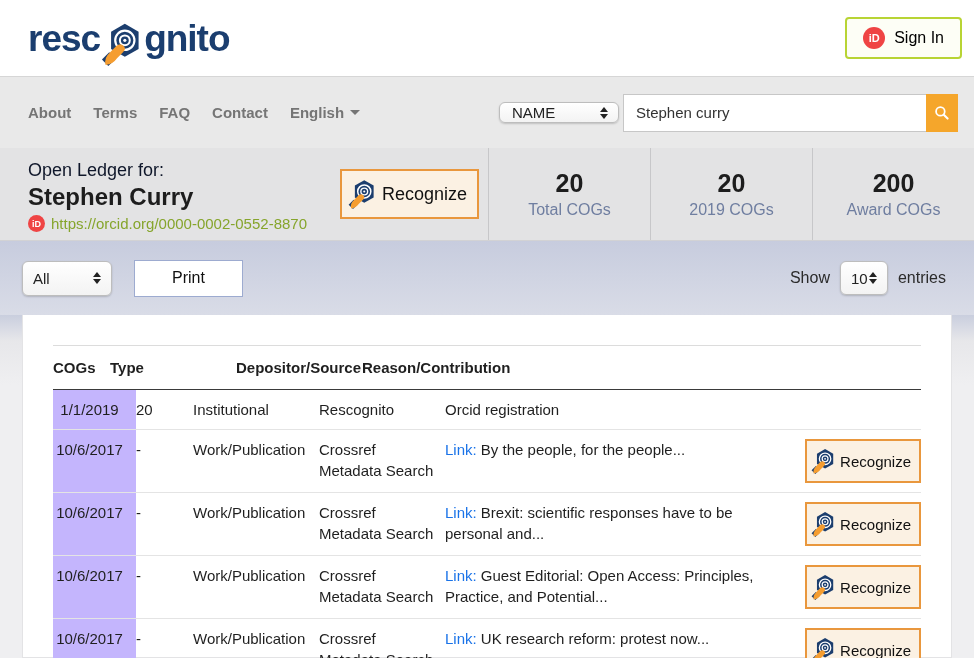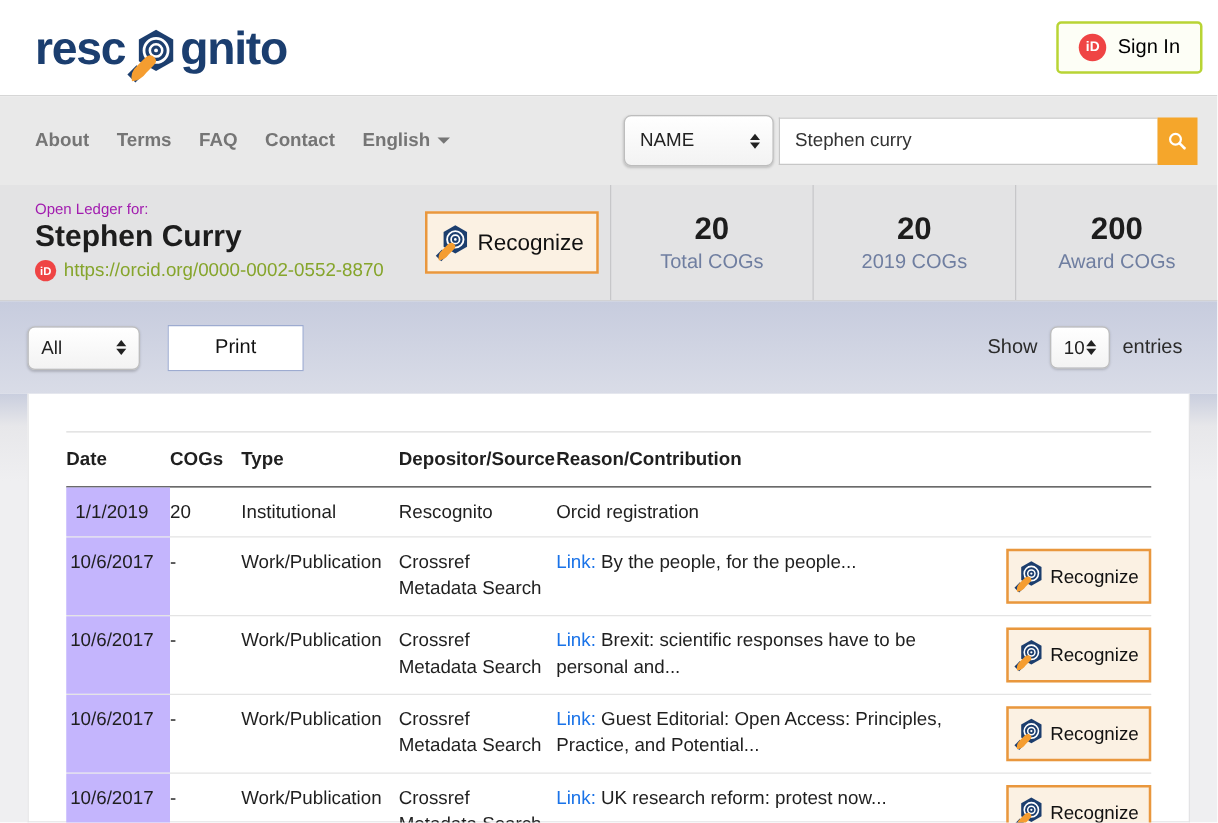--- a/index.html
+++ b/index.html
@@ -23,36 +23,36 @@
     justify-content:space-between; padding:0 16px 0 28px; }
   .nav-links{ display:flex; align-items:center; gap:22px; }
   .nav-link{ font-size:15px; font-weight:bold; color:#757575; cursor:pointer; }
   .lang{ display:flex; align-items:center; gap:6px; cursor:pointer; }
   .caret-down{ width:0; height:0; border-left:5px solid transparent; border-right:5px solid transparent;
     border-top:5px solid #757575; }
   .search-group{ display:flex; align-items:center; }
   .mac-select{ background:linear-gradient(#ffffff,#f3f3f3); border:1px solid #bdbdbd; border-radius:6px;
     box-shadow:0 1px 2px rgba(0,0,0,.18); display:flex; align-items:center; justify-content:space-between;
     padding:0 10px; cursor:pointer; }
-  .name-select{ width:120px; height:41px; margin-right:4px;padding-left:12px; }
+  .name-select{ width:120px; height:21px; margin-right:4px;padding-left:12px; }
   .mac-select .sel-label{ font-size:15px; color:#222; }
   .arrows{ display:flex; flex-direction:column; gap:2px; align-items:center; }
   .arr-up{ width:0; height:0; border-left:4px solid transparent; border-right:4px solid transparent;
     border-bottom:5px solid #222; }
   .arr-dn{ width:0; height:0; border-left:4px solid transparent; border-right:4px solid transparent;
     border-top:5px solid #222; }
   .search-input{ width:303px; height:38px; border:1px solid #c7c7c7; border-right:none; padding:0 12px;
     font-size:15px; color:#333; font-family:"Liberation Sans", sans-serif; outline:none; background:#fff; }
   .search-btn{ width:32px; height:38px; background:#f5a62b; border:none; display:flex;
     align-items:center; justify-content:center; cursor:pointer; }
 
   
   .ledger-band{ height:93px; background:#e3e3e4; border-bottom:1px solid #d2d2d4; display:flex; }
   .ledger-left{ width:340px; padding:12px 0 0 28px; }
-  .ledger-label{ font-size:12px; color:#a21caf; margin-bottom:2px; }
+  .ledger-label{ font-size:18px; color:#0f172a; margin-bottom:2px; }
   .ledger-name{ font-size:24px; font-weight:bold; color:#1d1d1d; margin-bottom:4px; }
   .orcid-row{ display:flex; align-items:center; gap:6px; }
   .orcid-row .orcid-badge{ width:17px; height:17px; font-size:9px; }
   .orcid-link{ font-size:15px; color:#86a52c; text-decoration:none; cursor:pointer; }
   .ledger-btn-zone{ width:148px; display:flex; align-items:center; }
   .recognize-btn{ display:flex; align-items:center; gap:4px; background:#fbf1e3;
     border:2px solid #e9973d; padding:4px 10px 4px 6px; cursor:pointer; }
   .recognize-btn .cog-wrap{ width:30px; height:38px; }
   .recognize-btn .label{ font-size:18px; color:#111; }
   .stats{ flex:1; display:flex; }
@@ -215,21 +215,20 @@
     </div>
     <span class="show-text">entries</span>
   </div>
 </div>
 
 <div class="content-area">
   <div class="card">
     <div class="tbl">
 
       <div class="tr head">
-        <div class="td c-date">Date</div>
         <div class="td c-cogs">COGs</div>
         <div class="td c-type">Type</div>
         <div class="td c-src">Depositor/Source</div>
         <div class="td c-reason">Reason/Contribution</div>
         <div class="td c-btn"></div>
       </div>
 
       <div class="tr">
         <div class="td c-date">1/1/2019</div>
         <div class="td c-cogs">20</div>

